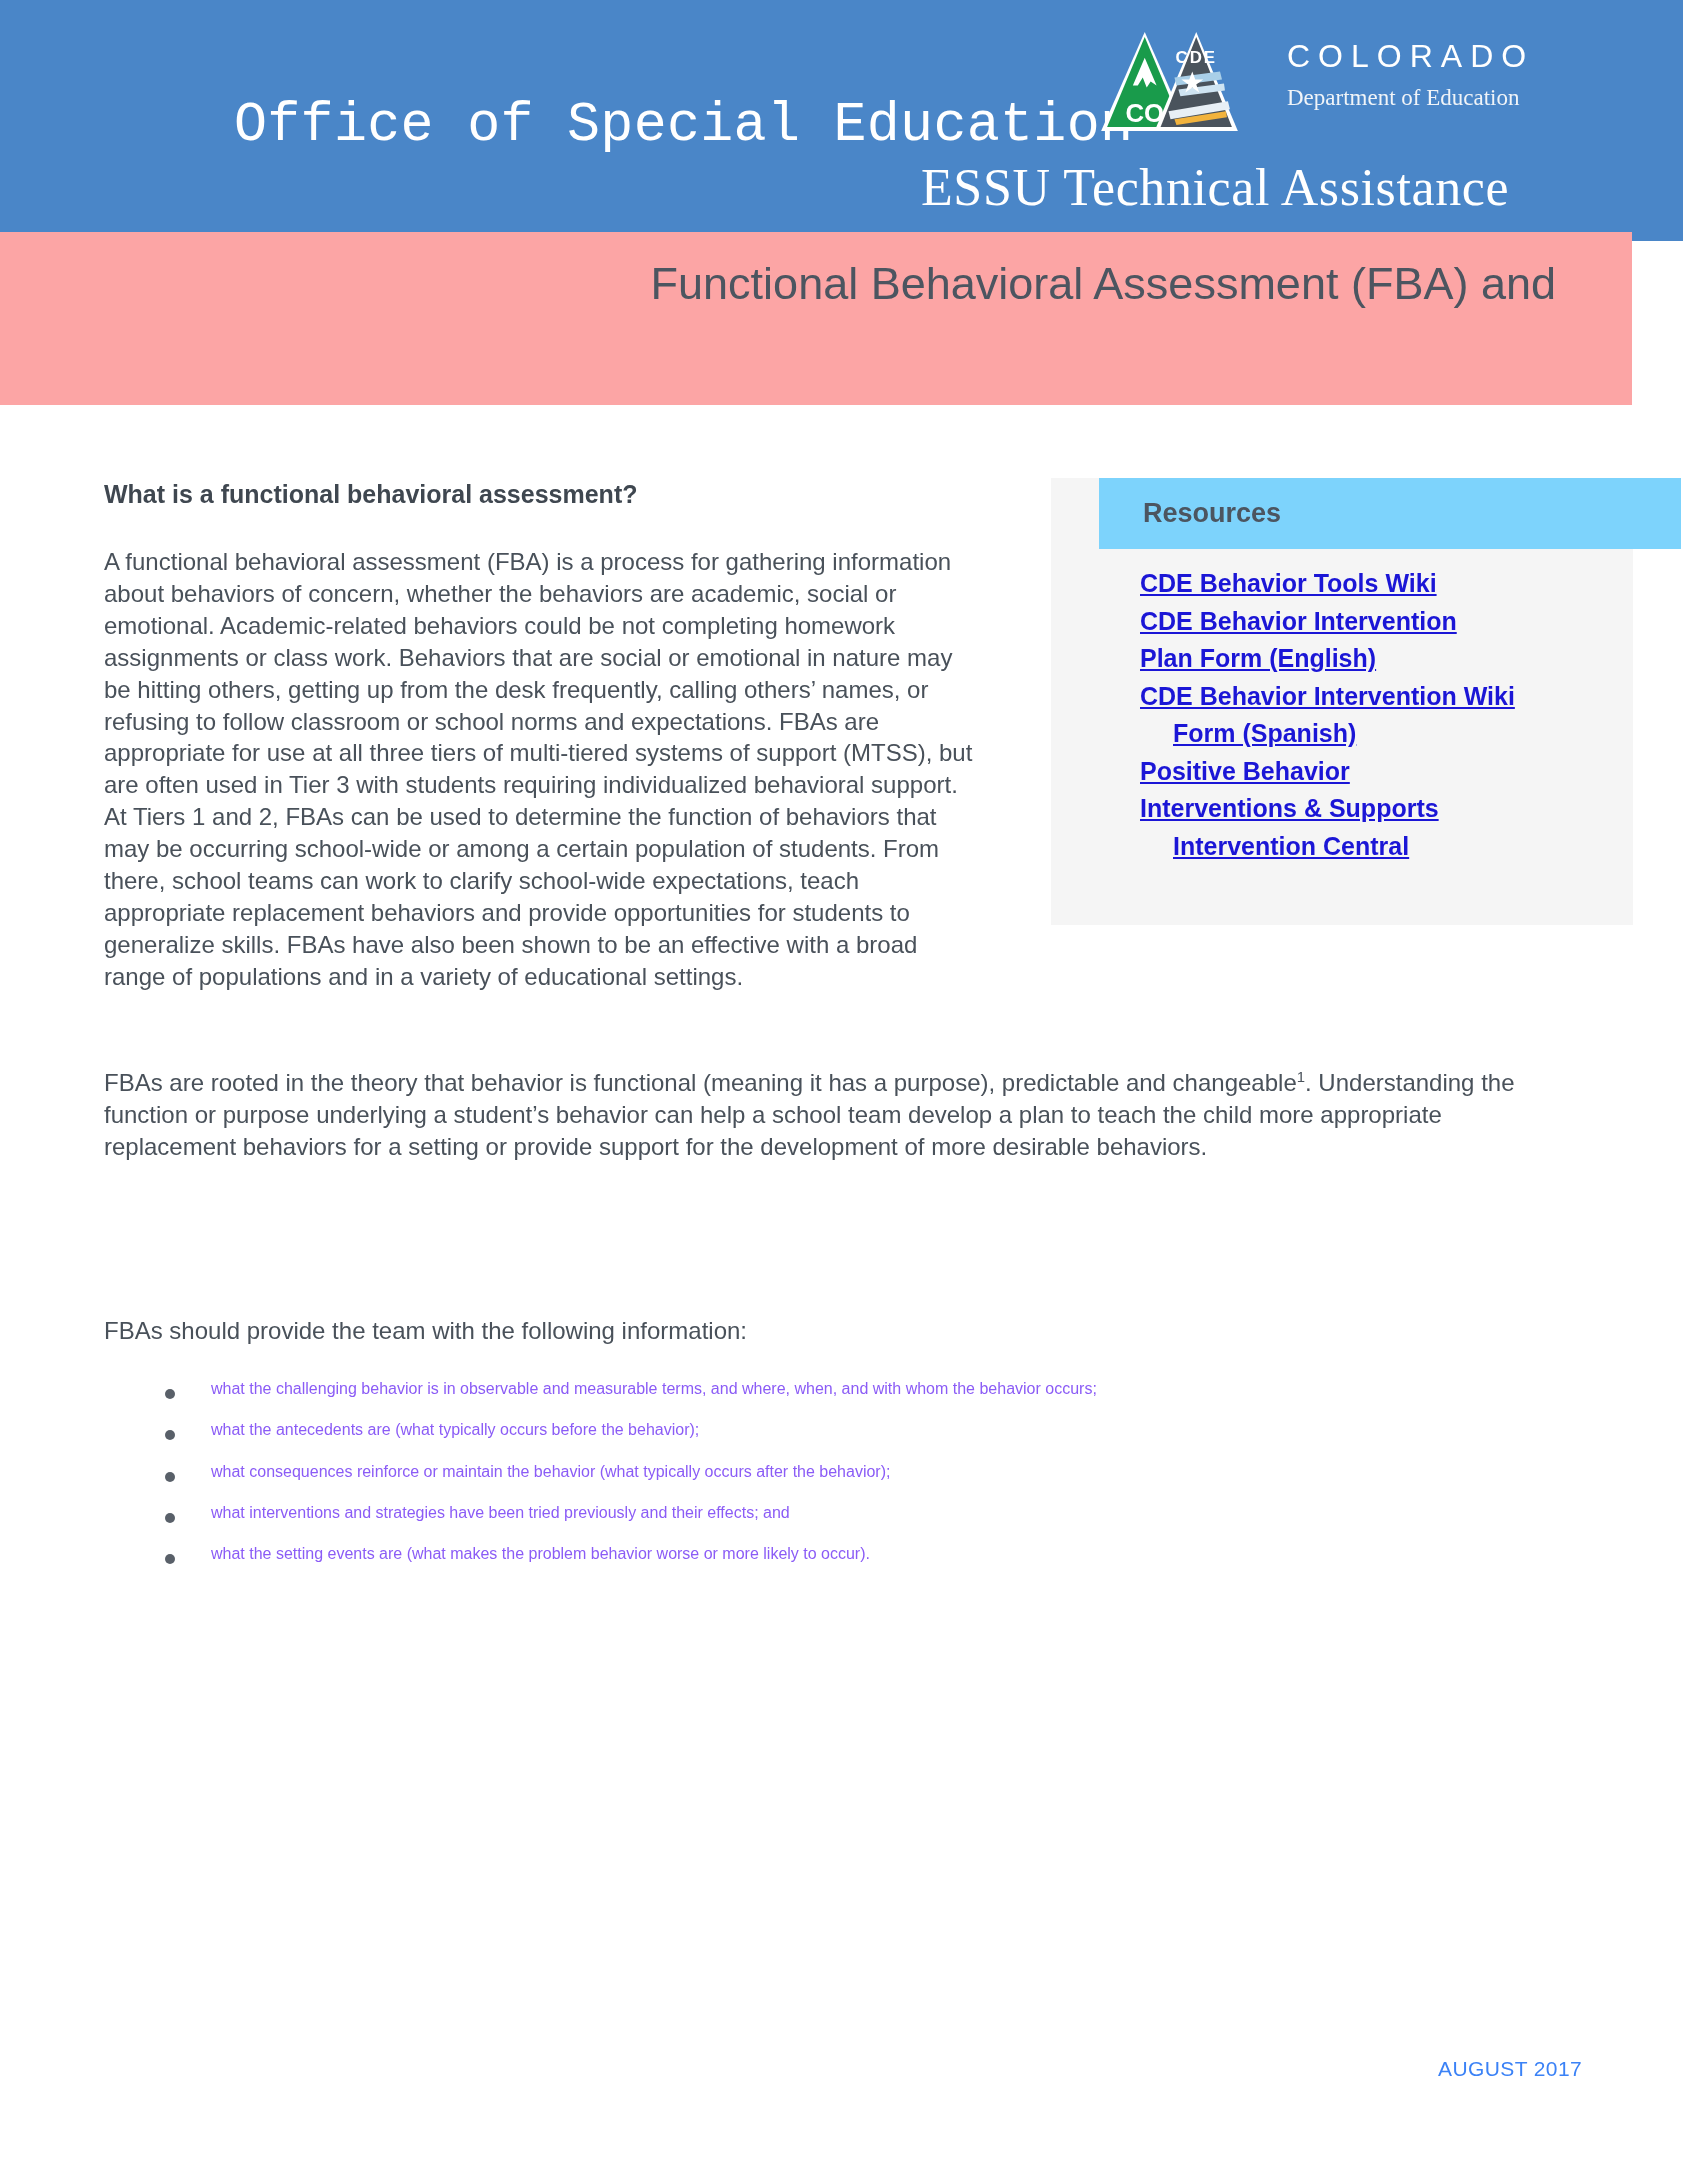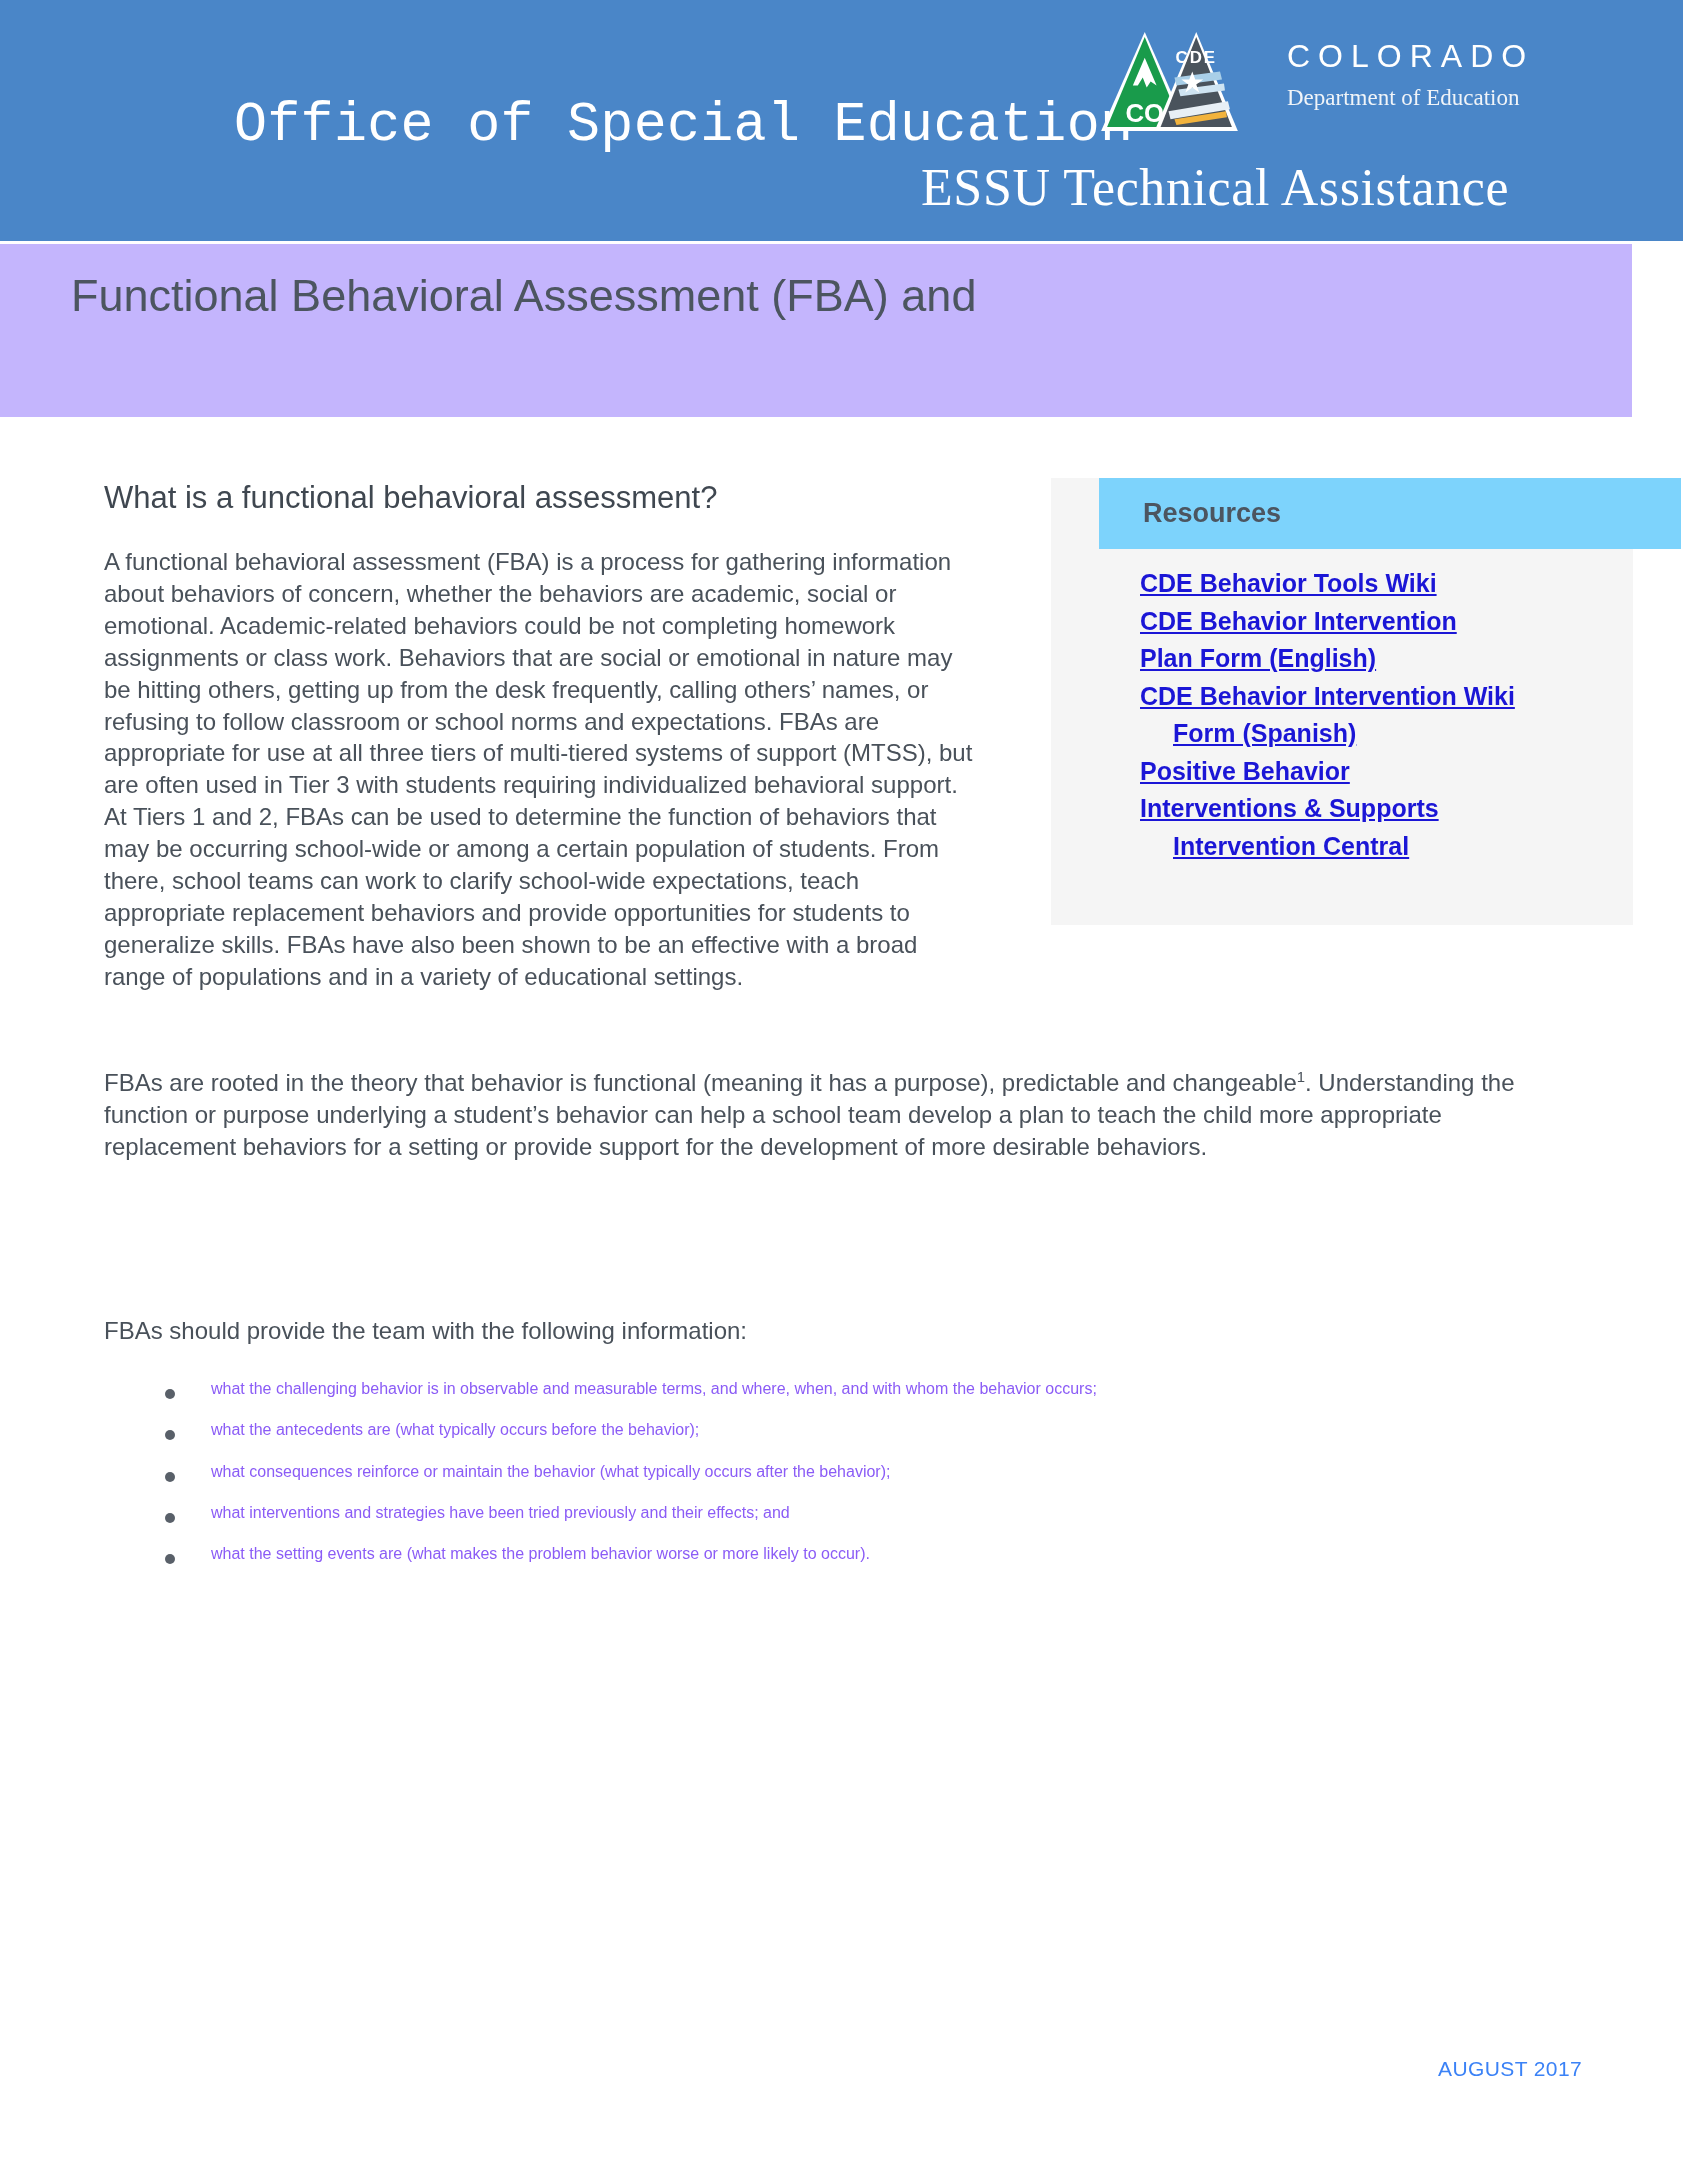--- a/index.html
+++ b/index.html
@@ -72,24 +72,25 @@
     font-size: 23px;
     color: #f0f4f8;
     margin-top: 10px;
     white-space: nowrap;
   }
 
   
   .title-band {
     position: absolute;
     left: 0;
-    top: 244px;
+    top: 232px;
     width: 1632px;
     height: 173px;
-    background: #c4b5fd;
+    background: #fca5a5;
+    text-align: right;
   }
   .doc-title {
     position: absolute;
     left: 71px;
     top: 22px;
     width: 1485px;
     font-size: 45px;
     line-height: 1.32;
     color: #4c5560;
     font-weight: 400;
@@ -102,22 +103,22 @@
     top: 419px;
     width: 1683px;
     height: 1759px;
     background: #ffffff;
   }
 
   .section-heading {
     position: absolute;
     left: 104px;
     top: 61px;
-    font-size: 31px;
-    font-weight: normal;
+    font-size: 25px;
+    font-weight: bold;
     color: #3f4750;
     white-space: nowrap;
   }
 
   
   .resources-box {
     position: absolute;
     left: 1051px;
     top: 59px;
     width: 582px;

